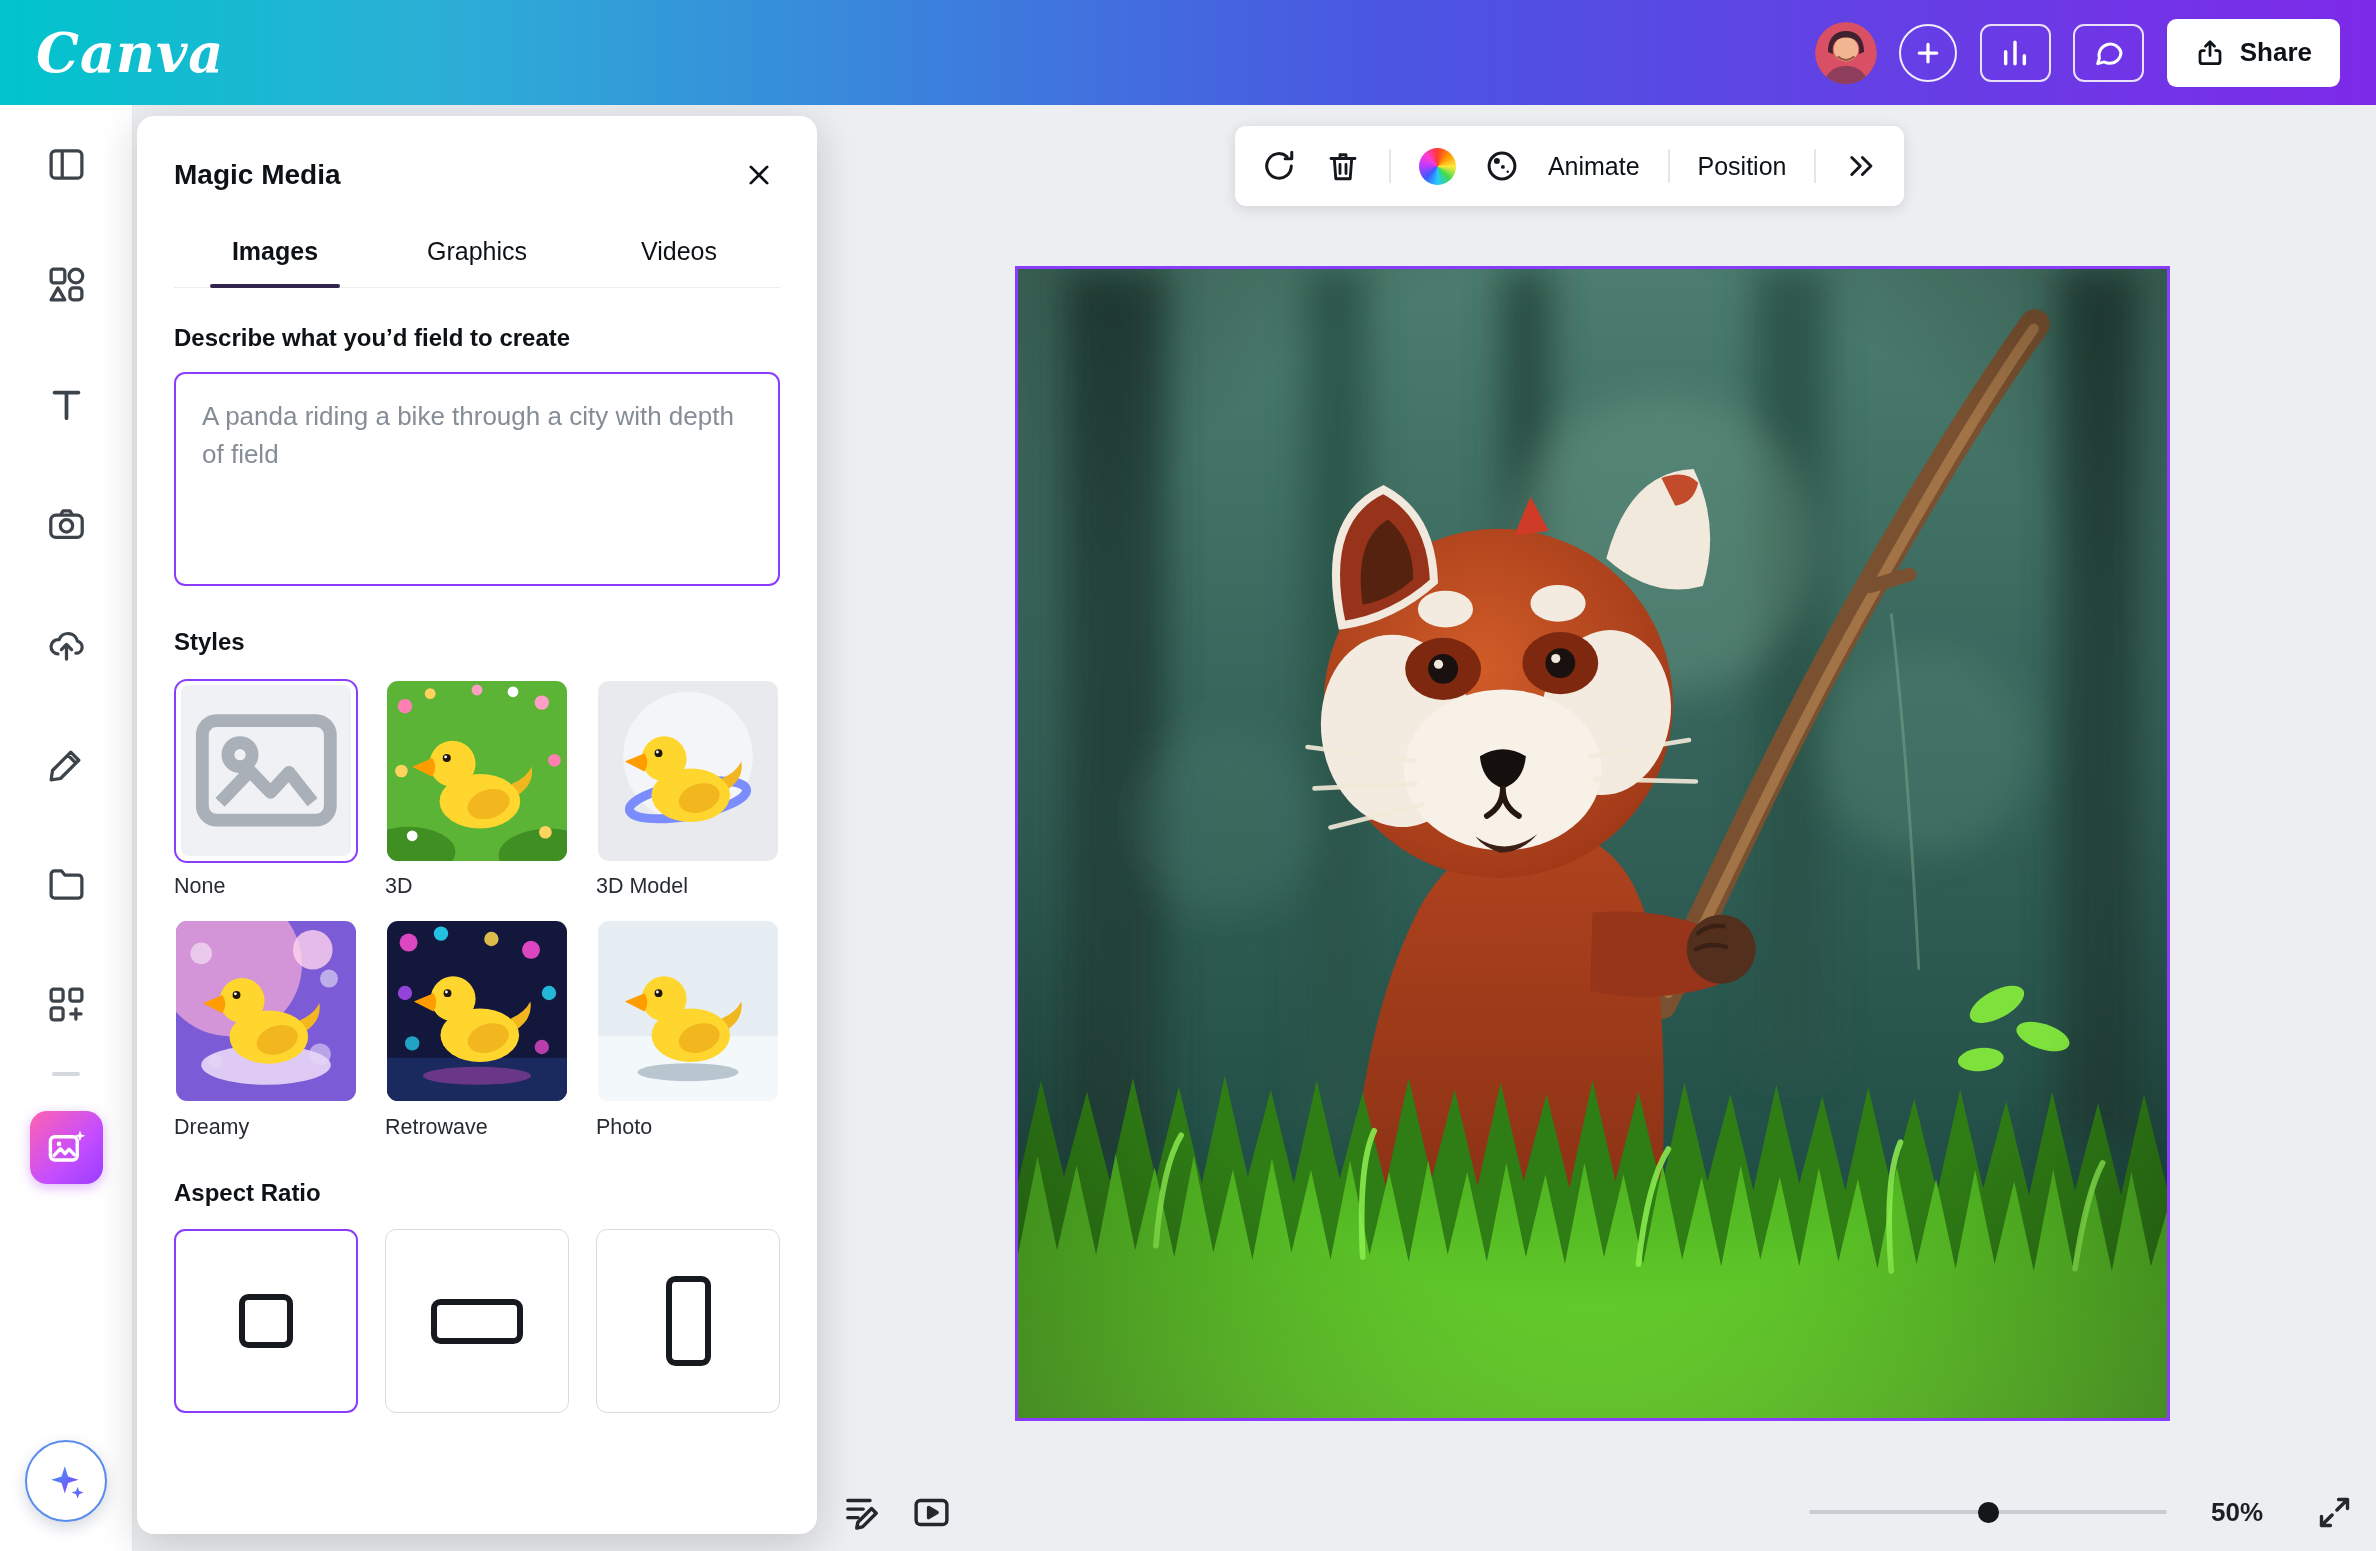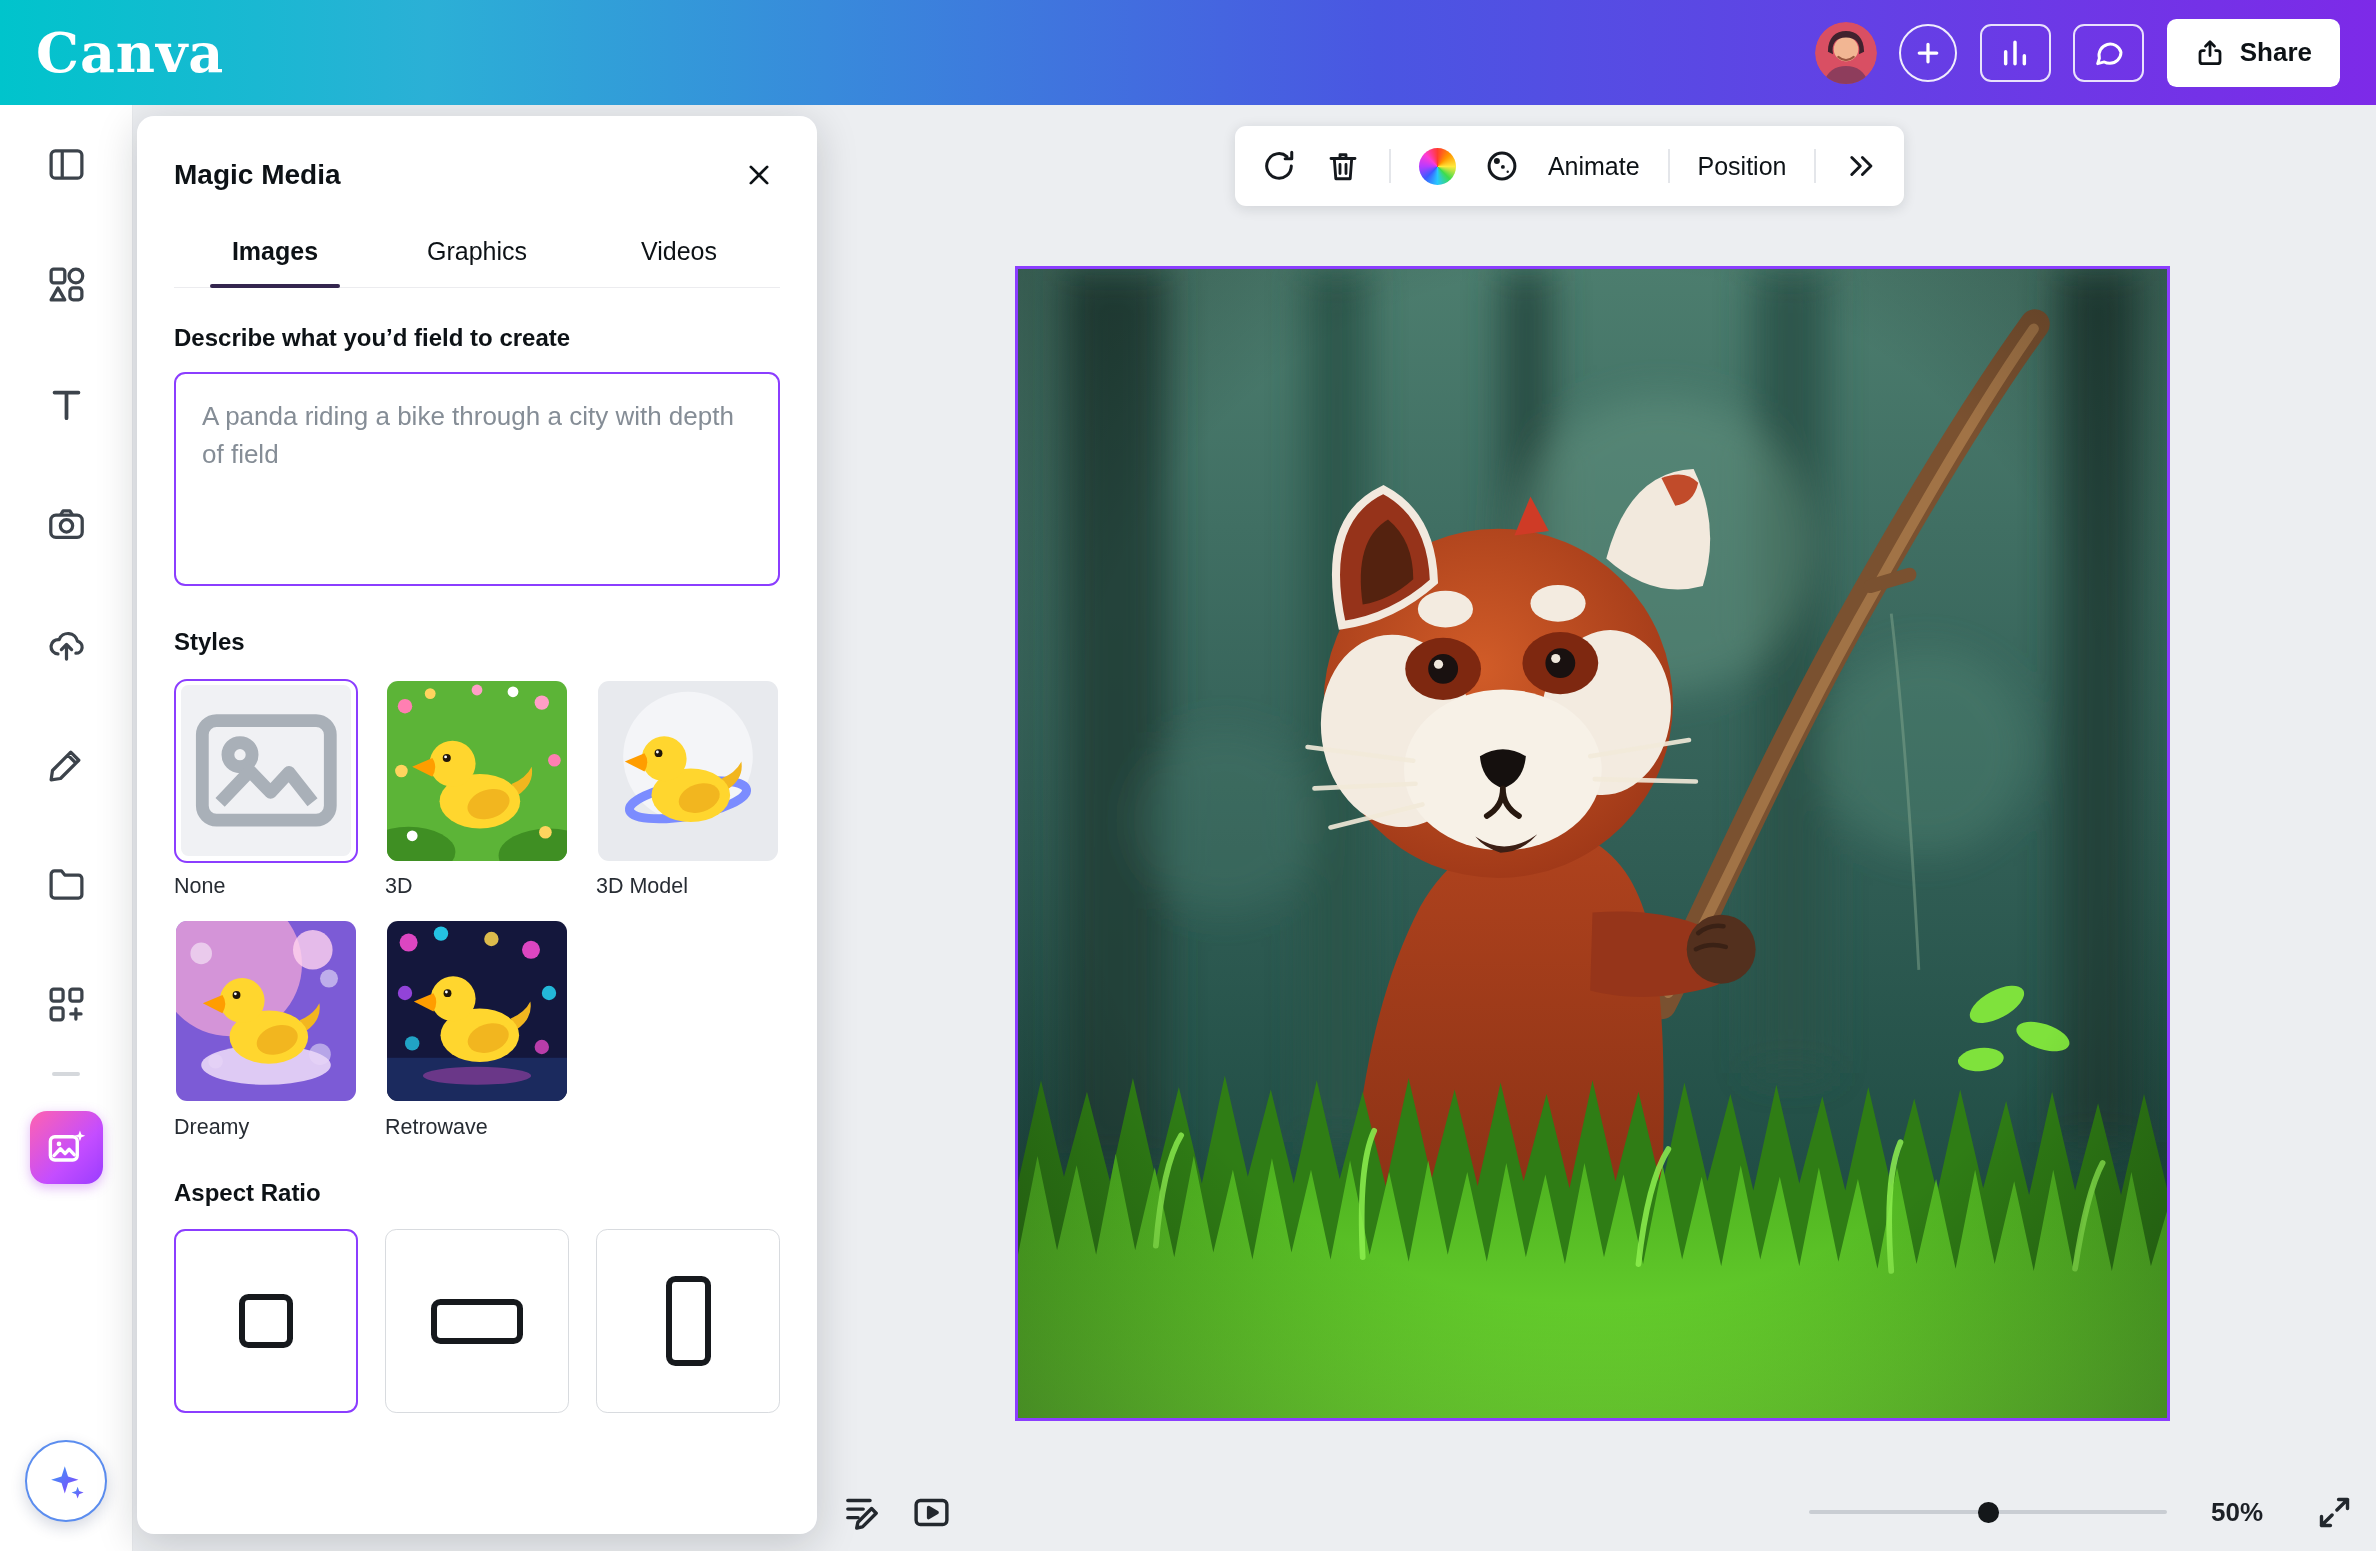--- a/index.html
+++ b/index.html
@@ -12,21 +12,21 @@
   }
   .screen { position: absolute; inset: 0; }
 
   
   .topbar {
     position: absolute; top: 0; left: 0; right: 0; height: 105px;
     background: linear-gradient(90deg, #00c4cc 0%, #2bb0d6 18%, #4a56e2 58%, #7d2ae8 100%);
     display: flex; align-items: center; padding: 0 36px; z-index: 40;
   }
   .logo {
-    font-family: "DejaVu Serif", serif; font-weight: 700;
+    font-family: "DejaVu Serif", serif; font-style: italic; font-weight: 700;
     color: #ffffff; font-size: 54px; letter-spacing: 0.9px; line-height: 1;
   }
   .topbar-right { margin-left: auto; display: flex; align-items: center; gap: 22.5px; }
   .avatar { width: 62px; height: 62px; border-radius: 50%; overflow: hidden; flex: none; cursor: pointer; }
   .tb-plus {
     width: 58px; height: 58px; border-radius: 50%; border: 2.8px solid rgba(255,255,255,0.9);
     display: grid; place-items: center; color: #fff; cursor: pointer; background: transparent;
   }
   .tb-sq {
     width: 71px; height: 58px; border-radius: 11.2px; border: 2.8px solid rgba(255,255,255,0.85);
@@ -512,20 +512,31 @@
               <circle cx="10" cy="40" r="4" fill="#b14fff" opacity="0.8"></circle>
               <circle cx="86" cy="70" r="4" fill="#ff4fd8" opacity="0.7"></circle>
               <circle cx="14" cy="68" r="4" fill="#27e0ff" opacity="0.7"></circle>
             <ellipse cx="50" cy="86" rx="30" ry="5" fill="#ff4fd8" opacity="0.35"></ellipse>
             <use href="#duck" x="11" y="12" width="78" height="78"></use>
           </svg>
         </div>
         <div class="style-label">Retrowave</div>
       </div>
 
+      <div class="style-item">
+        <div class="style-thumb">
+          <svg viewBox="0 0 100 100">
+            <rect width="100" height="100" fill="#e6eef4"></rect>
+            <rect y="64" width="100" height="36" fill="#f3f8fb"></rect>
+            <ellipse cx="50" cy="84" rx="28" ry="5" fill="#b9c6cf"></ellipse>
+            <use href="#duck" x="11" y="12" width="78" height="78"></use>
+          </svg>
+        </div>
+        <div class="style-label">Photo</div>
+      </div>
     </div>
 
     <div class="section-label">Aspect Ratio</div>
     <div class="aspect-grid">
       <button class="aspect-btn selected">
         <span class="shape-square"></span>
       </button>
       <button class="aspect-btn">
         <span class="shape-landscape"></span>
       </button>

